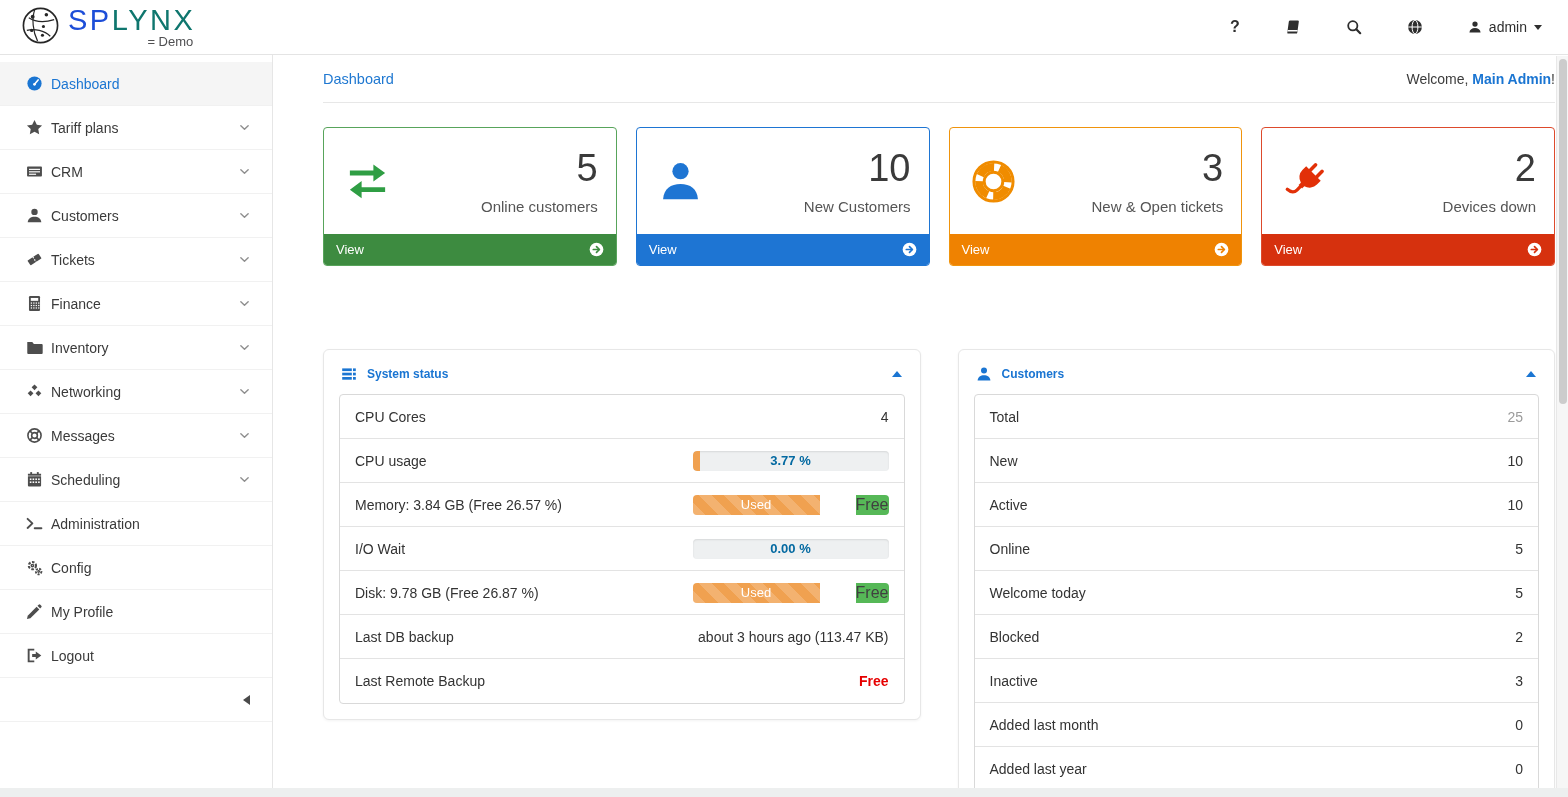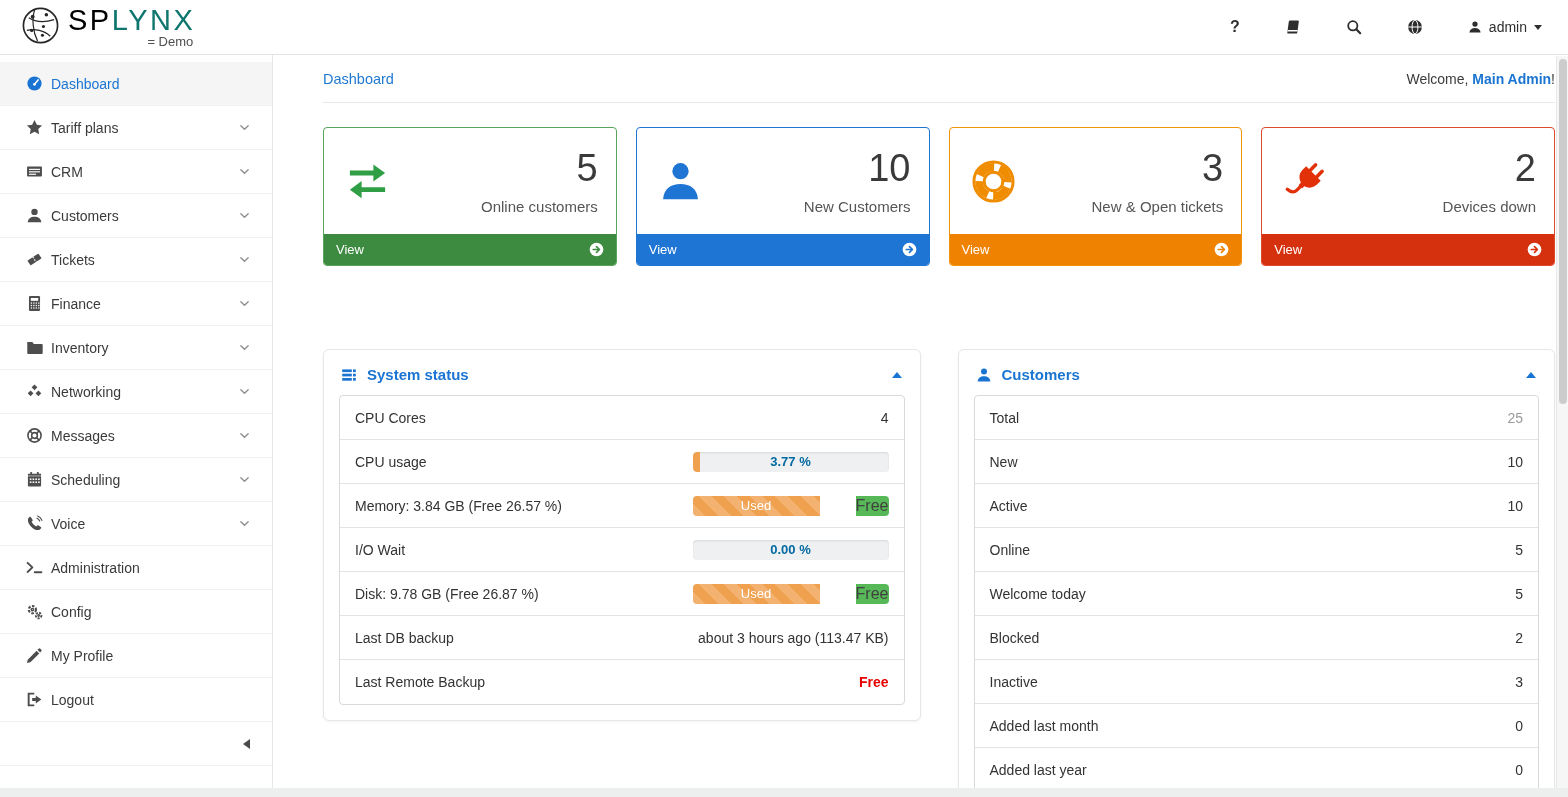--- a/index.html
+++ b/index.html
@@ -13,21 +13,21 @@
   
   .app-header{
     height:55px; background:#fff; border-bottom:1px solid #e4e4e4;
     display:flex; align-items:center; justify-content:space-between;
     padding:0 26px 0 20px; position:relative; z-index:3;
   }
   .logo{ display:flex; align-items:flex-start; gap:7px; cursor:pointer; }
   .logo-globe svg{ width:41px; height:41px; }
   .logo-text{ display:flex; flex-direction:column; }
   .brand{ font-size:29px; line-height:31px; letter-spacing:2.5px; font-weight:500; }
-  .brand .sp{ color:#000000; }
+  .brand .sp{ color:#1d4ed8; }
   .brand .lynx{ color:#0f766e; }
   .tagline{ font-size:13px; color:#4f4f51; text-align:right; margin-top:-2px; padding-right:2px; }
   .hdr-icons{ display:flex; align-items:center; gap:45px; }
   .hdr-btn{ color:#2e2e2e; cursor:pointer; display:flex; align-items:center; }
   .hdr-btn.q{ font-weight:bold; font-size:16px; }
   .hdr-btn svg{ width:16px; height:16px; }
   .hdr-user{ display:flex; align-items:center; gap:7px; cursor:pointer; color:#2e2e2e; font-size:14px; }
   .u-ico svg{ width:14px; height:14px; }
   .caret-down{ width:0; height:0; border-left:4.5px solid transparent; border-right:4.5px solid transparent; border-top:5px solid #2e2e2e; margin-top:1px; }
 
@@ -67,21 +67,21 @@
   .card-footer{ background:var(--accent); color:#fff; font-size:13px; padding:0 12px; height:31px; display:flex; align-items:center; justify-content:space-between; cursor:pointer; }
   .f-arrow{ color:var(--accent); }
   .f-arrow svg{ width:15px; height:15px; }
 
   
   .panels{ display:flex; gap:37px; margin-top:83px; align-items:flex-start; }
   .panel{ flex:1; background:#fff; border:1px solid #e7e7e7; border-radius:6px; box-shadow:0 1px 3px rgba(0,0,0,.05); padding:13px 15px 15px; }
   .panel-head{ display:flex; align-items:center; gap:10px; padding:3px 3px 12px 2px; }
   .p-ico{ color:#1a75d2; display:flex; }
   .p-ico svg{ width:16px; height:16px; }
-  .p-title{ color:#1a75d2; font-weight:bold; font-size:15px; flex:1; }
+  .p-title{ color:#1a75d2; font-weight:bold; font-size:12px; flex:1; }
   .caret-up{ width:0; height:0; border-left:5px solid transparent; border-right:5px solid transparent; border-bottom:6px solid #1a75d2; cursor:pointer; }
   .ptable{ border:1px solid #d9d9d9; border-radius:4px; overflow:hidden; }
   .prow{ display:flex; align-items:center; justify-content:space-between; min-height:44px; padding:10px 15px; border-bottom:1px solid #e3e3e3; font-size:14px; }
   .prow:last-child{ border-bottom:none; }
   .plabel{ color:#333; }
   .pvalue.v-dark{ color:#333; }
   .pvalue.v-muted{ color:#9b9b9b; }
   .pvalue.v-danger{ color:#e60000; font-weight:bold; }
 
   
@@ -332,35 +332,20 @@
           </span>
           <span class="s-lbl">Scheduling</span>
           <span class="s-chev">
             <svg viewBox="0 0 12 12" fill="none" stroke="currentColor" stroke-width="1.5" stroke-linecap="round" stroke-linejoin="round">
               <path d="M2 4l4 4 4-4"></path>
             </svg>
           </span>
         </div>
         <div class="side-item">
           <span class="s-ico">
-            <svg viewBox="0 0 16 16" fill="currentColor">
-              <path d="M3.8 1.7c-1.2 0.5-2 1.7-2 3.2 0 4 5.3 9.3 9.3 9.3 1.5 0 2.7-0.8 3.2-2 0.1-0.3 0-0.6-0.3-0.8l-2.6-1.7c-0.3-0.2-0.6-0.1-0.8 0.1l-1 1C8 10 6 8 5.2 6.4l1-1c0.2-0.2 0.3-0.5 0.1-0.8L4.6 2c-0.2-0.3-0.5-0.4-0.8-0.3z"></path>
-              <path d="M10.3 3.1a4.8 4.8 0 0 1 2.6 2.6" fill="none" stroke="currentColor" stroke-width="1.1" stroke-linecap="round"></path>
-              <path d="M10.9 1a7 7 0 0 1 4.1 4.1" fill="none" stroke="currentColor" stroke-width="1.1" stroke-linecap="round"></path>
-            </svg>
-          </span>
-          <span class="s-lbl">Voice</span>
-          <span class="s-chev">
-            <svg viewBox="0 0 12 12" fill="none" stroke="currentColor" stroke-width="1.5" stroke-linecap="round" stroke-linejoin="round">
-              <path d="M2 4l4 4 4-4"></path>
-            </svg>
-          </span>
-        </div>
-        <div class="side-item">
-          <span class="s-ico">
             <svg viewBox="0 0 16 16" fill="none" stroke="currentColor" stroke-width="1.8" stroke-linecap="round" stroke-linejoin="round">
               <path d="M1.5 3.6L6 7.9l-4.5 4.3"></path>
               <path d="M8.2 12.4h6.3"></path>
             </svg>
           </span>
           <span class="s-lbl">Administration</span>
         </div>
         <div class="side-item">
           <span class="s-ico">
             <svg viewBox="0 0 16 16" fill="none" stroke="currentColor">

